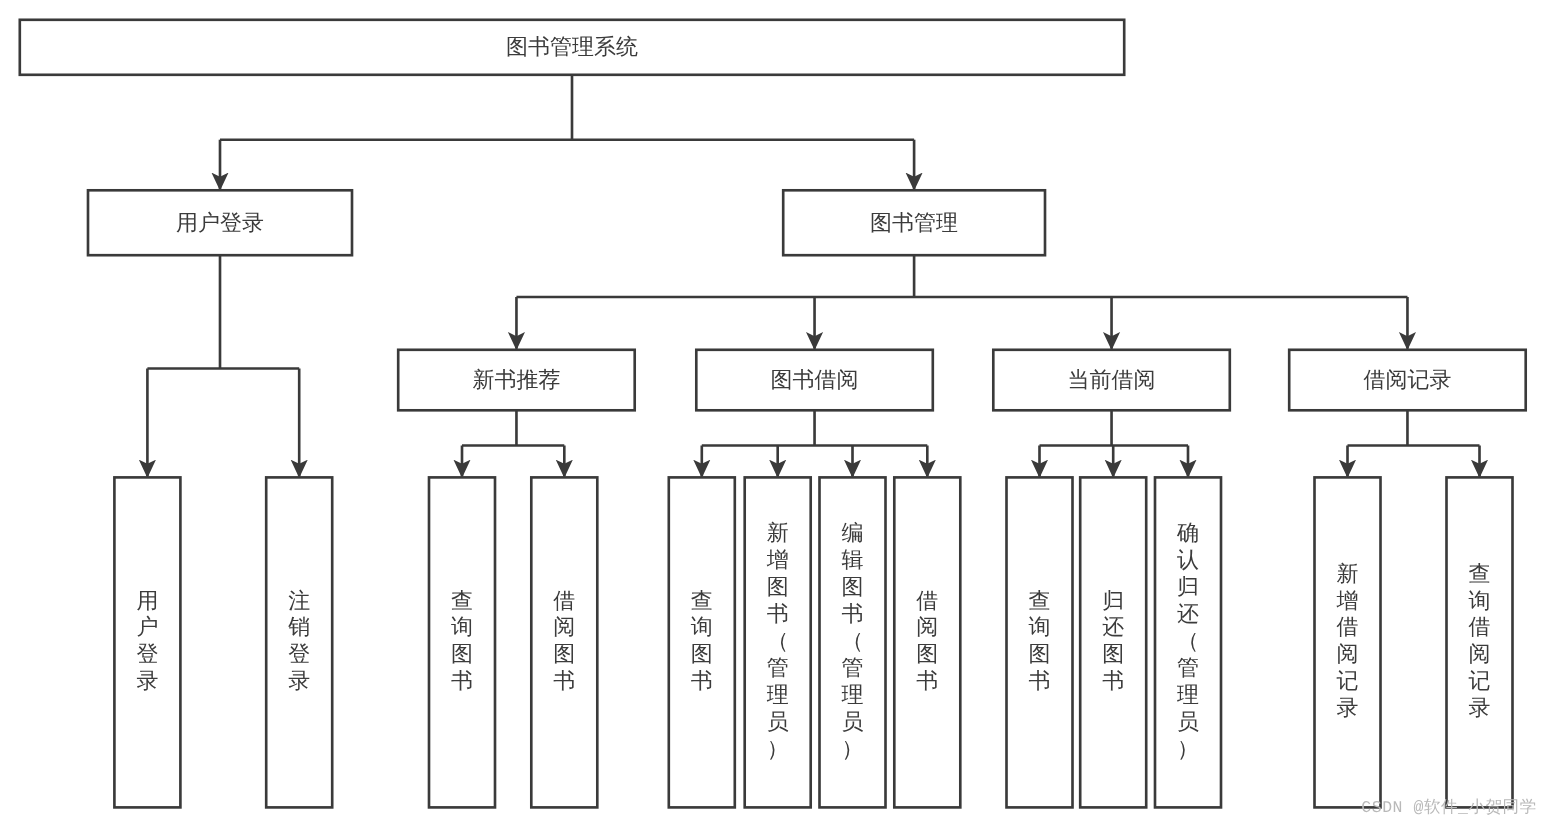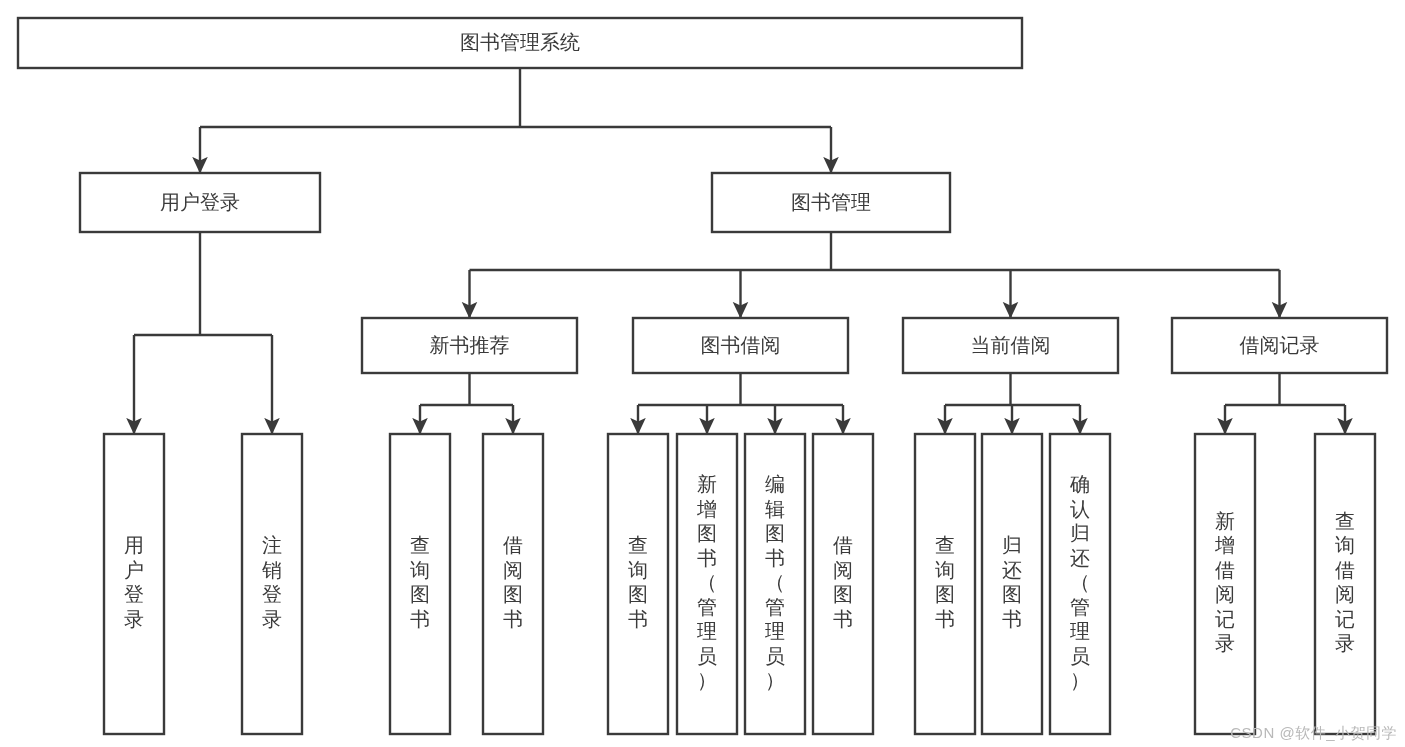--- a/index.html
+++ b/index.html
@@ -21,21 +21,21 @@
   }
   .lbl-h{font-size:20px;}
   .lbl-v{font-size:20px;}
   .watermark{
     position:absolute;
     right:8px;bottom:4px;
     font-size:15px;
     color:#b9b9b9;
     letter-spacing:.5px;
     white-space:nowrap;
-    font-family:Liberation Sans, sans-serif;
+    font-family:Liberation Mono, monospace;
   }
 </style>
 </head>
 <body>
 
 <div id="stage">
   <svg class="diagram" viewBox="0 0 1405 747">
     <defs>
       <marker id="arrow" viewBox="0 0 12 12" refX="10.5" refY="6" markerWidth="7.2" markerHeight="7.2" orient="auto-start-reverse">
         <path d="M 0 0.6 L 11.5 6 L 0 11.4 L 2.6 6 Z" class="arrow-head"></path>

